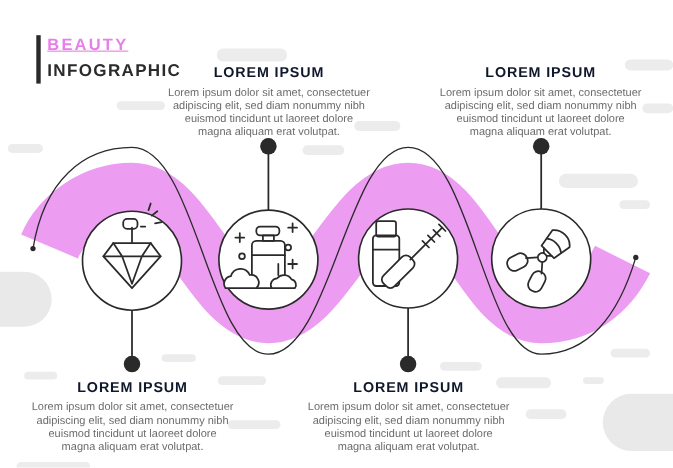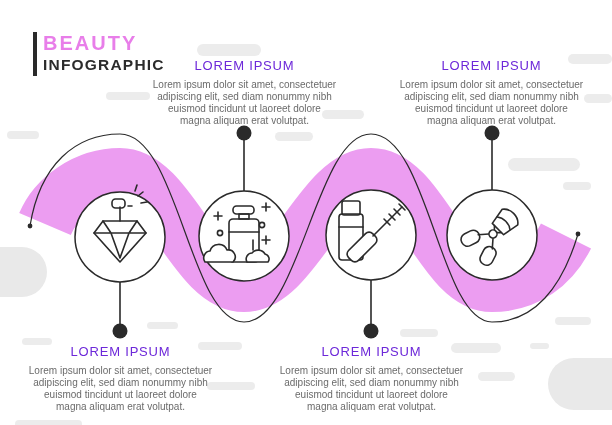--- a/index.html
+++ b/index.html
@@ -14,25 +14,25 @@
   svg{position:absolute;left:0;top:0;}
   .ribbon{fill:none;stroke:var(--ribbon-pink);stroke-width:56;}
   .guide{fill:none;stroke:var(--ink);stroke-width:1.2;}
   .guide-dot{fill:var(--ink);}
   .node{fill:#ffffff;stroke:var(--ink);stroke-width:1.5;}
   .icon{fill:none;stroke:var(--ink);stroke-width:1.6;stroke-linecap:round;stroke-linejoin:round;}
   .icon-fill{fill:#ffffff;stroke:var(--ink);stroke-width:1.6;stroke-linejoin:round;}
   .connector{stroke:var(--ink);stroke-width:1.6;}
   .conn-dot{fill:var(--ink);}
   .step-text{position:absolute;width:215px;text-align:center;}
-  .step-text h3{margin:0 0 6px 0;font-size:13px;font-weight:normal;letter-spacing:.8px;color:#6d28d9;}
+  .step-text h3{margin:0 0 6px 0;font-size:13px;font-weight:bold;letter-spacing:.8px;color:#0f172a;}
   .step-text .line{font-size:10px;line-height:12px;color:var(--body-text);}
   .title-block{position:absolute;left:33px;top:30px;}
   .title-bar{position:absolute;left:0;top:2px;width:3.5px;height:44px;background:var(--ink);}
-  .title-accent{position:absolute;left:10px;top:2px;font-size:20px;font-weight:bold;letter-spacing:2px;color:var(--title-pink);white-space:nowrap;}
+  .title-accent{position:absolute;left:10px;top:2px;font-size:15px;font-weight:bold;letter-spacing:2px;color:var(--title-pink);white-space:nowrap;text-decoration:underline;}
   .title-main{position:absolute;left:10px;top:26px;font-size:15.5px;font-weight:bold;letter-spacing:1.2px;color:#2b2b2b;white-space:nowrap;}
   .watermark{position:absolute;left:12px;top:8px;font-size:27px;font-weight:bold;letter-spacing:-1px;
     color:rgba(150,150,150,.85); z-index:30;
     text-shadow:-1px -1px 0 rgba(255,255,255,.9),1px -1px 0 rgba(255,255,255,.9),-1px 1px 0 rgba(255,255,255,.9),1px 1px 0 rgba(255,255,255,.9),0 0 3px rgba(255,255,255,.9);}
   .watermark sup{font-size:10px;}
 </style>
 </head>
 <body>
 
 <div class="stage">

